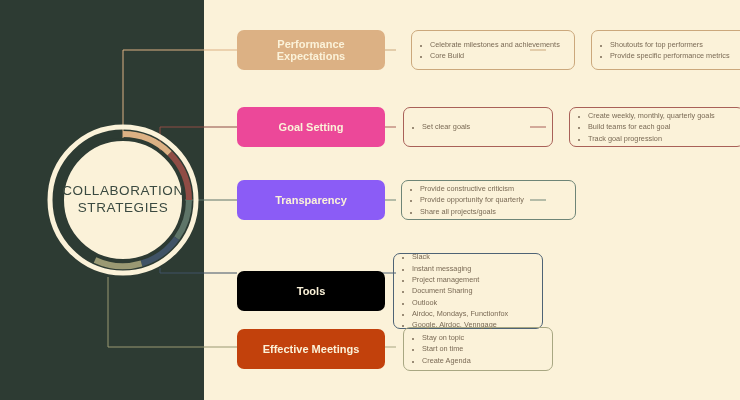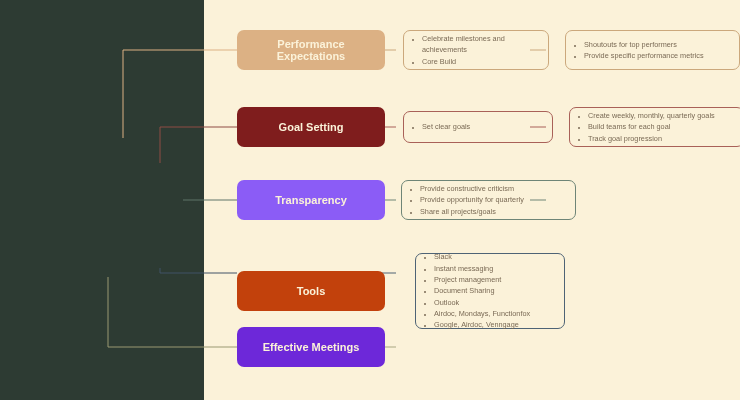--- a/index.html
+++ b/index.html
@@ -98,44 +98,62 @@
     <line x1="530" y1="127" x2="546" y2="127" stroke="#A96158" stroke-width="1"></line>
 
     <line x1="378" y1="200" x2="396" y2="200" stroke="#6E8577" stroke-width="1"></line>
     <line x1="530" y1="200" x2="546" y2="200" stroke="#6E8577" stroke-width="1"></line>
 
     <line x1="378" y1="273" x2="396" y2="273" stroke="#4E6375" stroke-width="1"></line>
 
     <line x1="378" y1="347" x2="396" y2="347" stroke="#A8A782" stroke-width="1"></line>
   </svg>
 
+  <div class="hub">
+    <svg width="152" height="152" viewBox="0 0 152 152">
+      <circle cx="76" cy="76" r="73" fill="none" stroke="#FBF2D9" stroke-width="5"></circle>
+      <g fill="none" stroke-width="6">
+        <path d="M 76 10 A 66 66 0 0 1 122.7 29.3" stroke="#DCB184"></path>
+        <path d="M 122.7 29.3 A 66 66 0 0 1 142 76" stroke="#8F4C45"></path>
+        <path d="M 142 76 A 66 66 0 0 1 129.7 114.3" stroke="#5E7568"></path>
+        <path d="M 129.7 114.3 A 66 66 0 0 1 94.5 139.5" stroke="#405366"></path>
+        <path d="M 94.5 139.5 A 66 66 0 0 1 48 136" stroke="#9A9973"></path>
+      </g>
+    </svg>
+    <div class="hub-core">
+      <div class="hub-label">
+        <span>COLLABORATION</span><br>
+        <span>STRATEGIES</span>
+      </div>
+    </div>
+  </div>
 
   <div class="row" style="left:237px;top:30px;">
     <div class="title-box" style="background:#DCB184;height:40px;">
       <span>Performance Expectations</span>
     </div>
-    <div class="detail-box" style="margin-left:18px;width:146px;height:40px;border-color:#CBA87C;">
+    <div class="detail-box" style="margin-left:26px;width:164px;height:40px;border-color:#CBA87C;">
       <ul>
         <li>Celebrate milestones and achievements</li>
         <li>Core Build</li>
       </ul>
     </div>
     <div class="detail-box" style="margin-left:16px;width:175px;height:40px;border-color:#CBA87C;">
       <ul>
         <li>Shoutouts for top performers</li>
         <li>Provide specific performance metrics</li>
       </ul>
     </div>
   </div>
 
   <div class="row" style="left:237px;top:107px;">
-    <div class="title-box" style="background:#7f1d1d;height:40px;">
+    <div class="title-box" style="background:#ec4899;height:40px;">
       <span>Goal Setting</span>
     </div>
-    <div class="detail-box" style="margin-left:18px;width:150px;height:32px;border-color:#A96158;">
+    <div class="detail-box" style="margin-left:18px;width:150px;height:40px;border-color:#A96158;">
       <ul>
         <li>Set clear goals</li>
       </ul>
     </div>
     <div class="detail-box" style="margin-left:16px;width:175px;height:40px;border-color:#A96158;">
       <ul>
         <li>Create weekly, monthly, quarterly goals</li>
         <li>Build teams for each goal</li>
         <li>Track goal progression</li>
       </ul>
@@ -149,35 +167,42 @@
     <div class="detail-box" style="margin-left:16px;width:175px;height:40px;border-color:#6E8577;">
       <ul>
         <li>Provide constructive criticism</li>
         <li>Provide opportunity for quarterly</li>
         <li>Share all projects/goals</li>
       </ul>
     </div>
   </div>
 
   <div class="row" style="left:237px;top:253px;">
-    <div class="title-box" style="background:#c2410c;height:40px;">
+    <div class="title-box" style="background:#000000;height:40px;">
       <span>Tools</span>
     </div>
-    <div class="detail-box" style="margin-left:30px;width:150px;height:76px;margin-top:0;border-color:#4E6375;">
+    <div class="detail-box" style="margin-left:8px;width:150px;height:76px;margin-top:0;border-color:#4E6375;">
       <ul>
         <li>Slack</li>
         <li>Instant messaging</li>
         <li>Project management</li>
         <li>Document Sharing</li>
         <li>Outlook</li>
         <li>Airdoc, Mondays, Functionfox</li>
         <li>Google, Airdoc, Venngage</li>
       </ul>
     </div>
   </div>
 
   <div class="row" style="left:237px;top:327px;">
-    <div class="title-box" style="background:#6d28d9;height:40px;">
+    <div class="title-box" style="background:#c2410c;height:40px;">
       <span>Effective Meetings</span>
     </div>
+    <div class="detail-box" style="margin-left:18px;width:150px;height:44px;border-color:#A8A782;">
+      <ul>
+        <li>Stay on topic</li>
+        <li>Start on time</li>
+        <li>Create Agenda</li>
+      </ul>
+    </div>
   </div>
 
 </div>
 
 </body></html>

